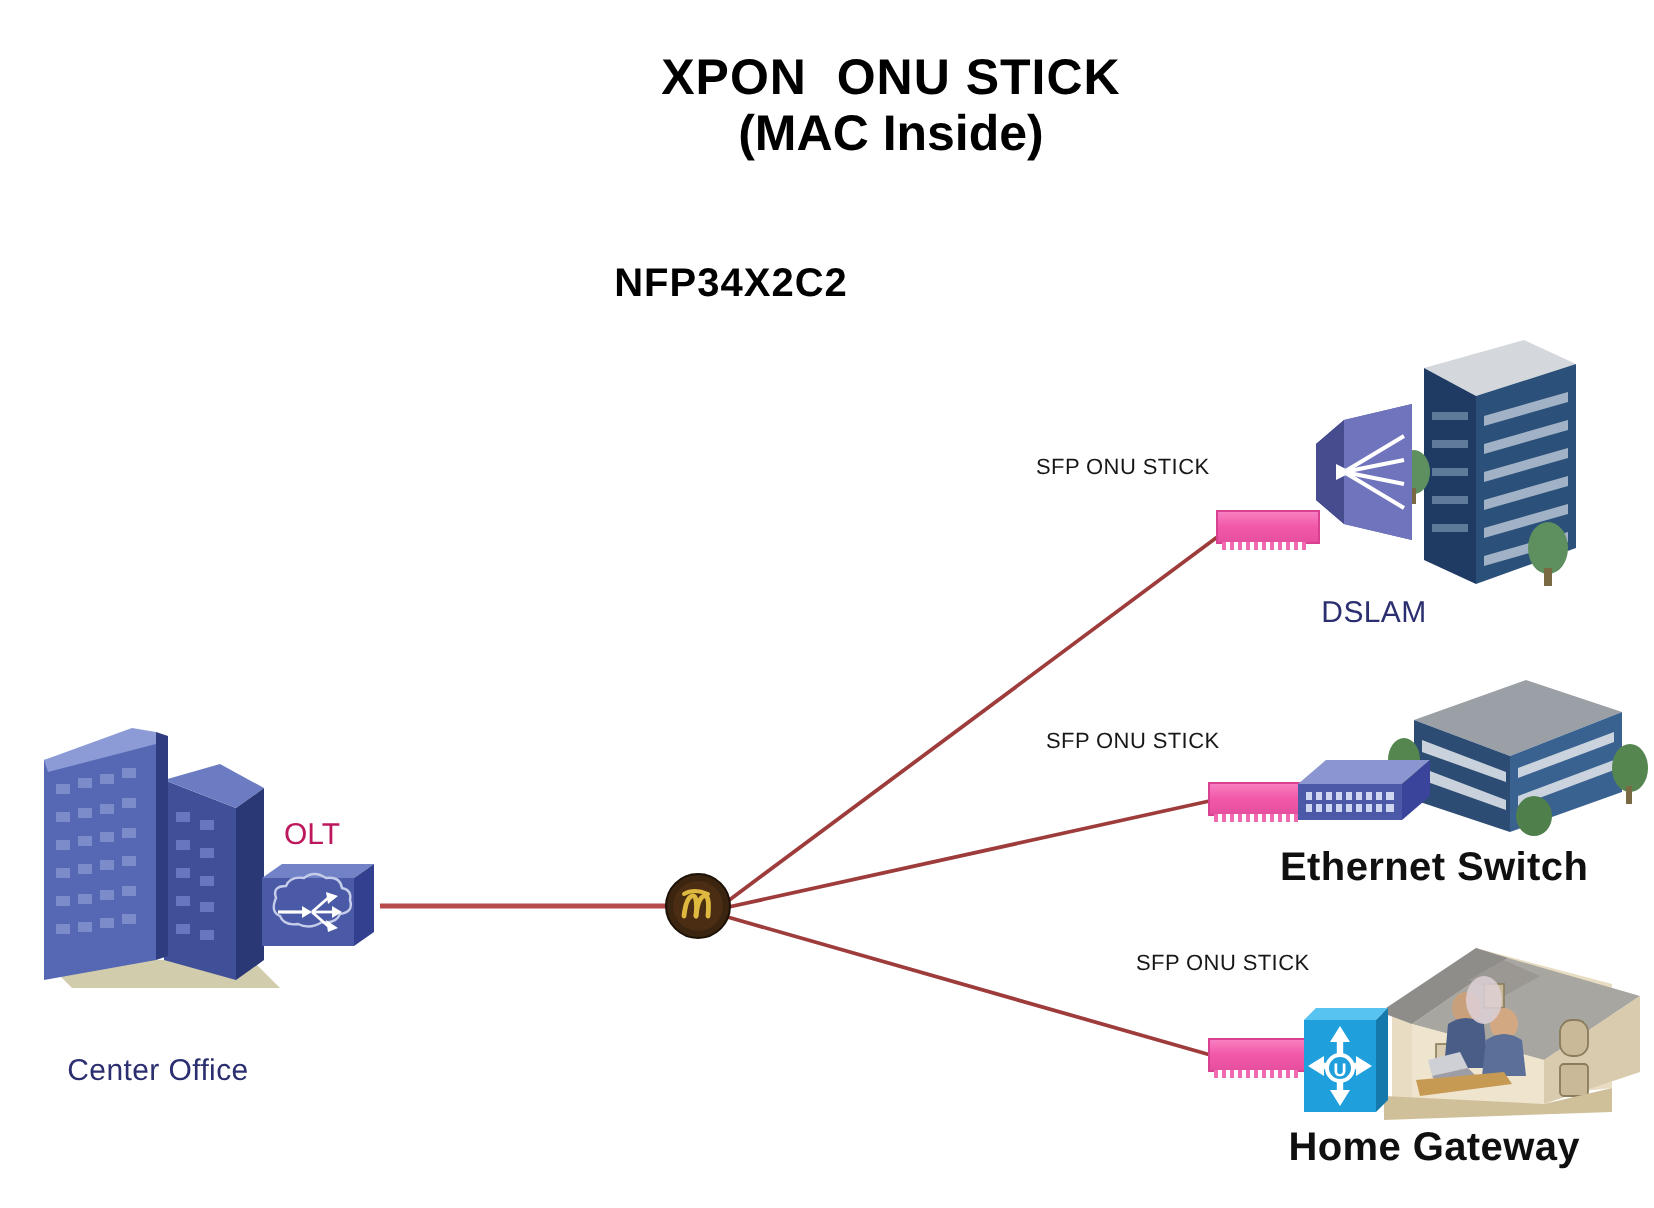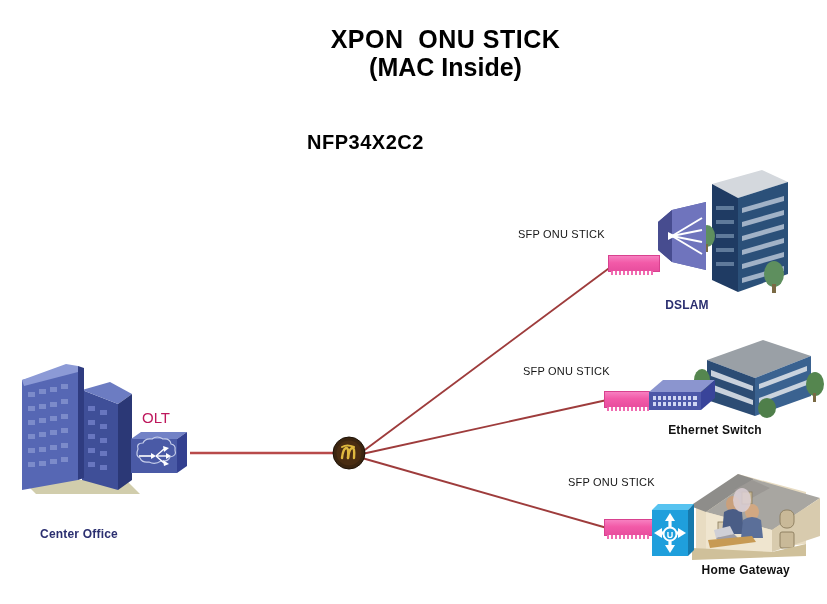--- a/index.html
+++ b/index.html
@@ -73,27 +73,26 @@
     white-space: nowrap;
     letter-spacing: 0.2px;
   }
   .node-label {
     position: absolute;
     white-space: nowrap;
     text-align: center;
   }
   .label-navy {
     color: #2b2f70;
-    font-size: 12px;
+    font-size: 15px;
     letter-spacing: 0.2px;
-    font-weight: bold;
   }
   .label-black-bold {
     color: #101010;
-    font-size: 12px;
+    font-size: 20px;
     font-weight: bold;
     letter-spacing: 0.2px;
   }
   .label-olt {
     color: #be185d;
     font-size: 15px;
     font-weight: normal;
   }
 
   

